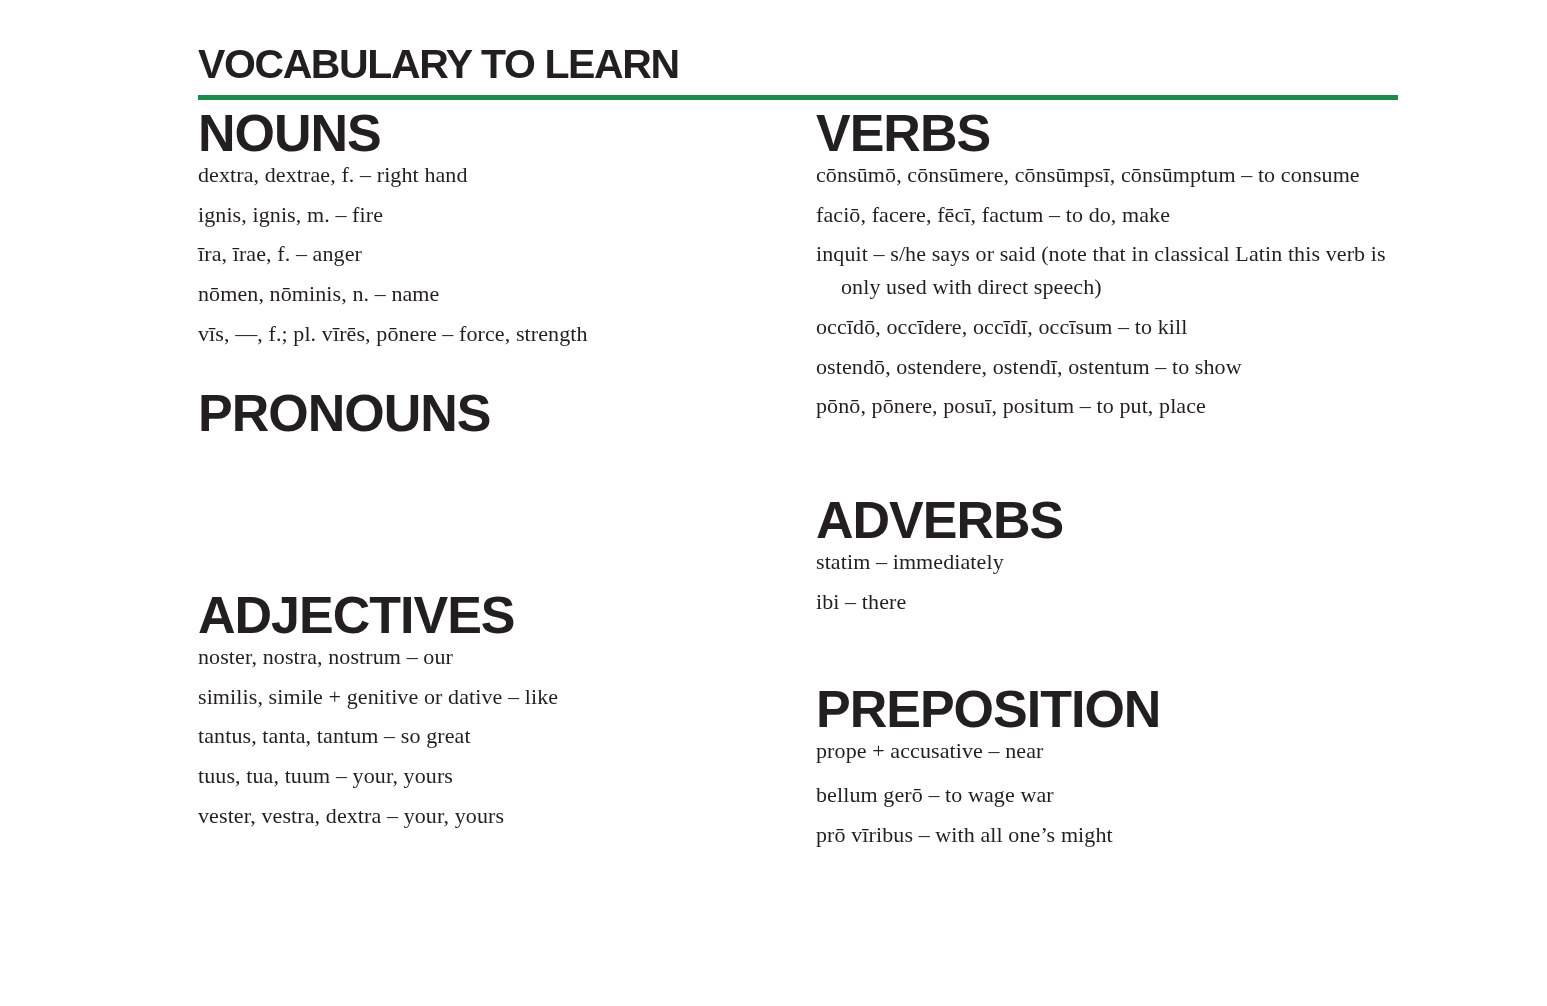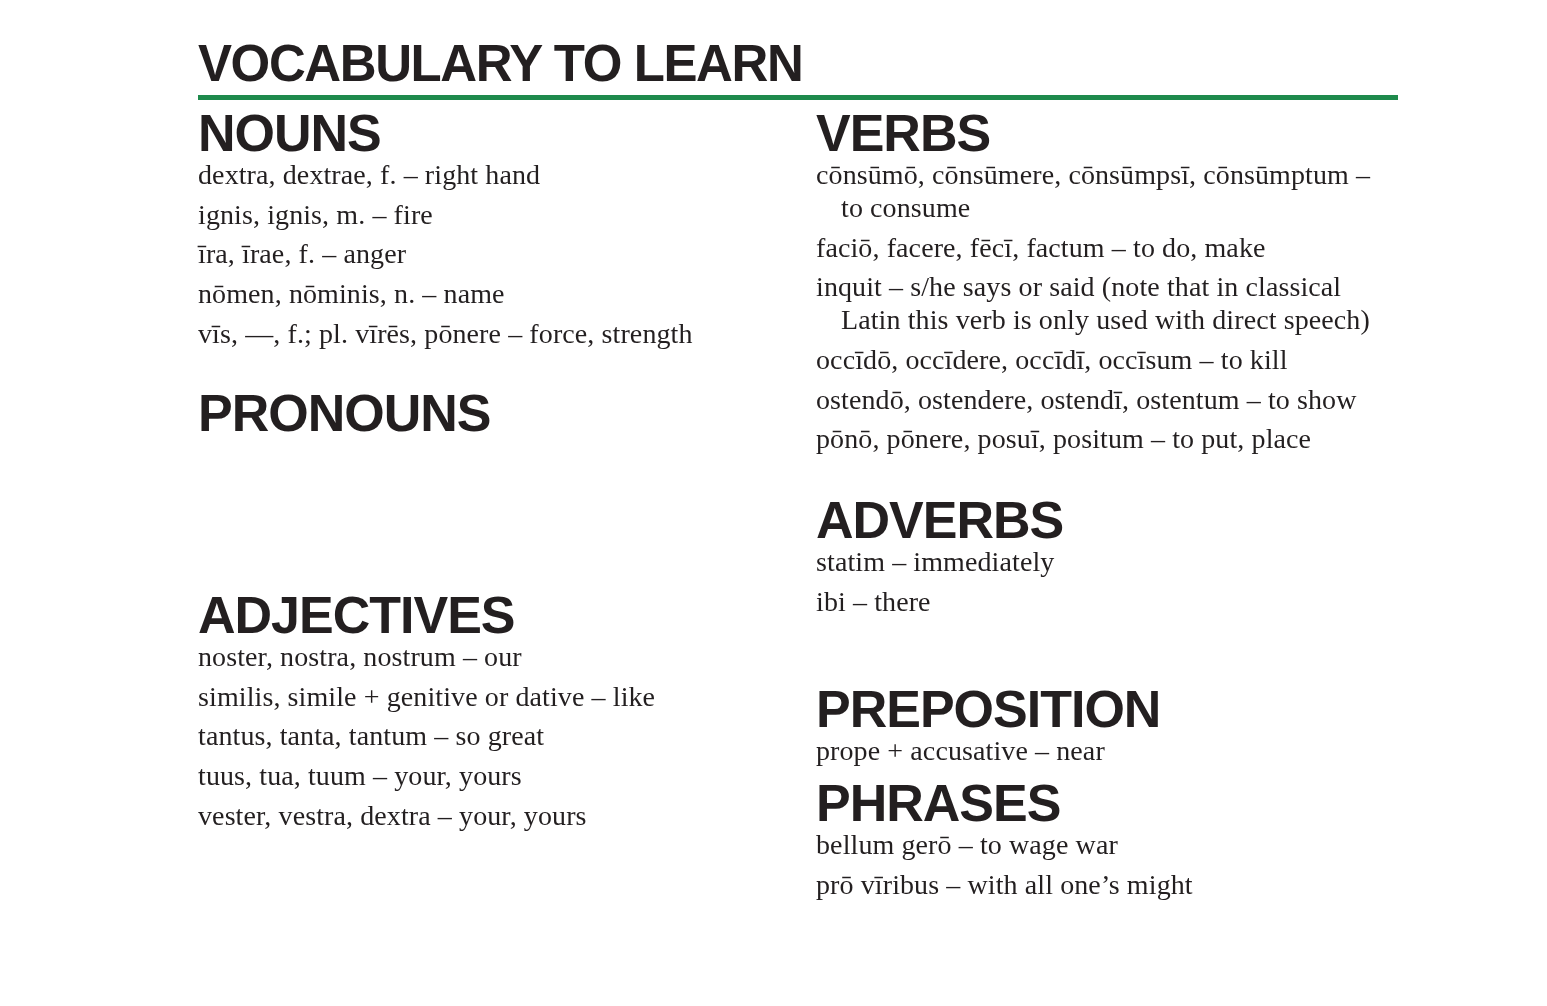--- a/index.html
+++ b/index.html
@@ -14,21 +14,21 @@
       overflow: hidden;
       color: #231f20;
     }
     .page-title {
       position: absolute;
       left: 198px;
       top: 34px;
       margin: 0;
       font-family: "Liberation Sans", sans-serif;
       font-weight: 700;
-      font-size: 51px;
+      font-size: 41px;
       letter-spacing: -1.4px;
       line-height: 60px;
       color: #231f20;
     }
     .title-rule {
       position: absolute;
       left: 198px;
       top: 95px;
       width: 1200px;
       height: 5px;
@@ -52,21 +52,21 @@
       line-height: 50px;
       color: #231f20;
     }
     .entry-list {
       list-style: none;
       margin: 0;
       padding: 0;
     }
     .entry {
       font-family: "Liberation Serif", serif;
-      font-size: 28px;
+      font-size: 22px;
       line-height: 33px;
       margin-bottom: 6.7px;
       padding-left: 25px;
       text-indent: -25px;
       color: #231f20;
       letter-spacing: 0.1px;
     }
     
     .col-left .sec-nouns { position: absolute; top: 0; left: 0; width: 580px; }
     .col-left .sec-pronouns { position: absolute; top: 280px; left: 0; width: 580px; }
@@ -136,20 +136,19 @@
   </section>
 
   <section class="section sec-preposition">
     <h2 class="section-heading">PREPOSITION</h2>
     <ul class="entry-list">
       <li class="entry">prope + accusative – near</li>
     </ul>
   </section>
 
   <section class="section sec-phrases">
-    <h2 class="section-heading">PHRASES</h2>
     <ul class="entry-list">
       <li class="entry">bellum gerō – to wage war</li>
       <li class="entry">prō vīribus – with all one’s might</li>
     </ul>
   </section>
 
 </div>
 
 </body></html>

